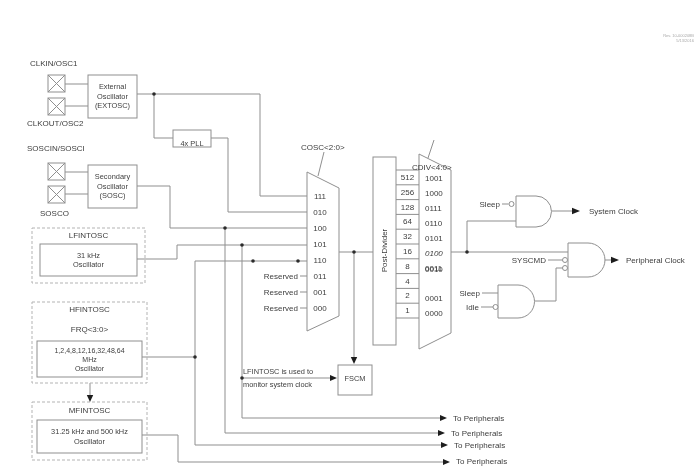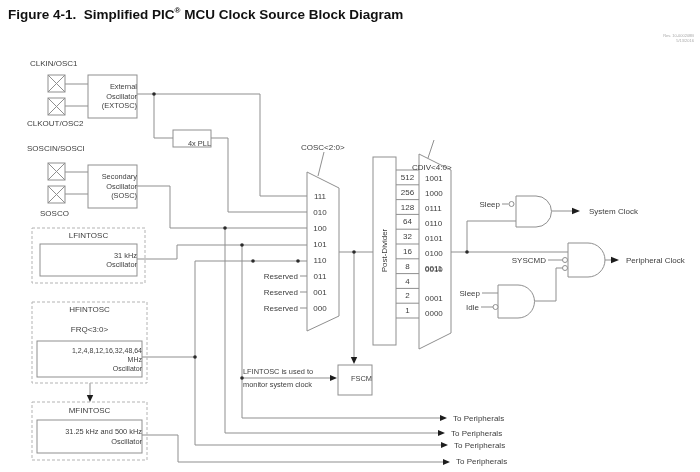--- a/index.html
+++ b/index.html
@@ -5,37 +5,36 @@
   html,body{margin:0;padding:0;background:#fff;}
   #page{position:relative;width:700px;height:472px;background:#fff;overflow:hidden;
         font-family:"Liberation Sans", sans-serif;}
   .title{position:absolute;left:8px;top:6px;font-size:13.5px;font-weight:bold;color:#111;white-space:nowrap;}
   .title sup{font-size:8px;}
   .rev{position:absolute;right:6px;top:33px;font-size:4px;line-height:5px;color:#aaa;text-align:right;}
   .lbl{position:absolute;font-size:8px;color:#3d3d3d;white-space:nowrap;line-height:9px;}
   .sm{font-size:7.4px;line-height:9px;}
   .ctr{text-align:center;}
   .rt{text-align:right;}
-  .boxtxt{position:absolute;display:flex;flex-direction:column;justify-content:center;align-items:flex-end;
+  .boxtxt{position:absolute;display:flex;flex-direction:column;justify-content:center;align-items:center;
           font-size:7.4px;line-height:9.5px;color:#3d3d3d;text-align:center;}
   .rot{position:absolute;font-size:8px;color:#3d3d3d;transform:rotate(-90deg);transform-origin:center;white-space:nowrap;}
   svg{position:absolute;left:0;top:0;}
   .wire{fill:none;stroke:#8f8f8f;stroke-width:1;}
   .shape{fill:#fff;stroke:#8f8f8f;stroke-width:1;}
   .dash{fill:none;stroke:#b3b3b3;stroke-width:1;stroke-dasharray:3 2;}
   .dot{fill:#2b2b2b;}
   .arr{fill:#1d1d1d;stroke:none;}
   .bub{fill:#fff;stroke:#8f8f8f;stroke-width:1;}
 </style>
 </head>
 <body>
 
 <div id="page">
 
-  <div class="title"><span>Figure 4-1.</span><span>&nbsp;&nbsp;</span><span>Simplified PIC</span><sup>®</sup><span> MCU Clock Source Block Diagram</span></div>
 
   <div class="rev">
     <div>Rev. 10-000208B</div>
     <div>5/13/2016</div>
   </div>
 
   <svg width="700" height="472" viewBox="0 0 700 472">
 
     <g>
       <rect class="shape" x="48" y="75" width="17" height="17"></rect>
@@ -227,21 +226,21 @@
   <div class="lbl ctr" style="left:396px;top:276.6px;width:23px;">4</div>
   <div class="lbl ctr" style="left:396px;top:291.4px;width:23px;">2</div>
   <div class="lbl ctr" style="left:396px;top:306.2px;width:23px;">1</div>
 
   <div class="lbl" style="left:412px;top:129px;margin-top:34px;">CDIV&lt;4:0&gt;</div>
   <div class="lbl" style="left:425px;top:173.5px;">1001</div>
   <div class="lbl" style="left:425px;top:188.5px;">1000</div>
   <div class="lbl" style="left:425px;top:203.5px;">0111</div>
   <div class="lbl" style="left:425px;top:218.5px;">0110</div>
   <div class="lbl" style="left:425px;top:233.5px;">0101</div>
-  <div class="lbl" style="left:425px;top:248.5px;">0100</div>
+  <div class="lbl" style="left:425px;top:248.5px;font-style:italic;">0100</div>
   <div class="lbl" style="left:425px;top:263.5px;">0011</div>
   <div class="lbl" style="left:425px;top:265px;">0010</div>
   <div class="lbl" style="left:425px;top:293.5px;">0001</div>
   <div class="lbl" style="left:425px;top:308.5px;">0000</div>
 
   <div class="boxtxt" style="left:338px;top:365px;width:34px;height:28px;">
     <span>FSCM</span>
   </div>
   <div class="lbl sm" style="left:243px;top:367px;">LFINTOSC is used to</div>
   <div class="lbl sm" style="left:243px;top:380px;">monitor system clock</div>

